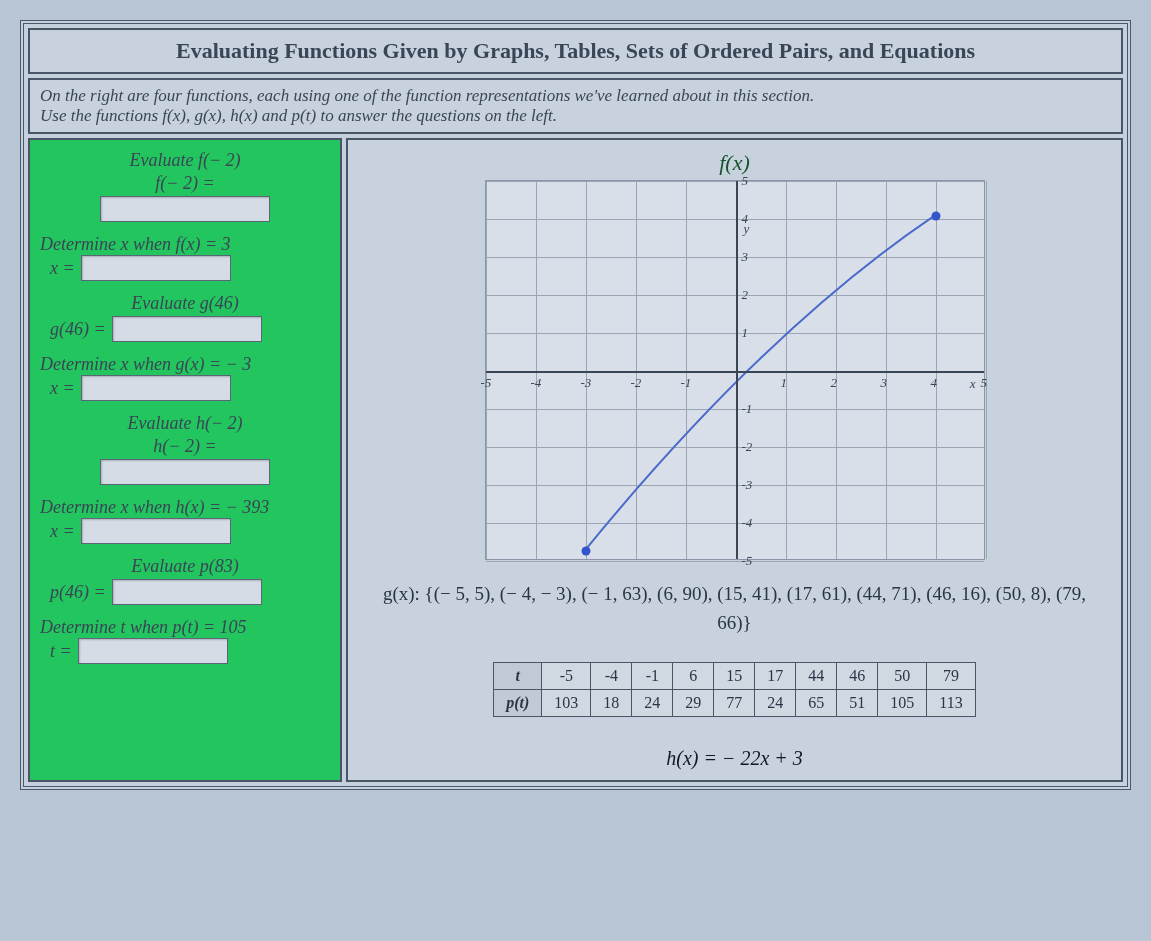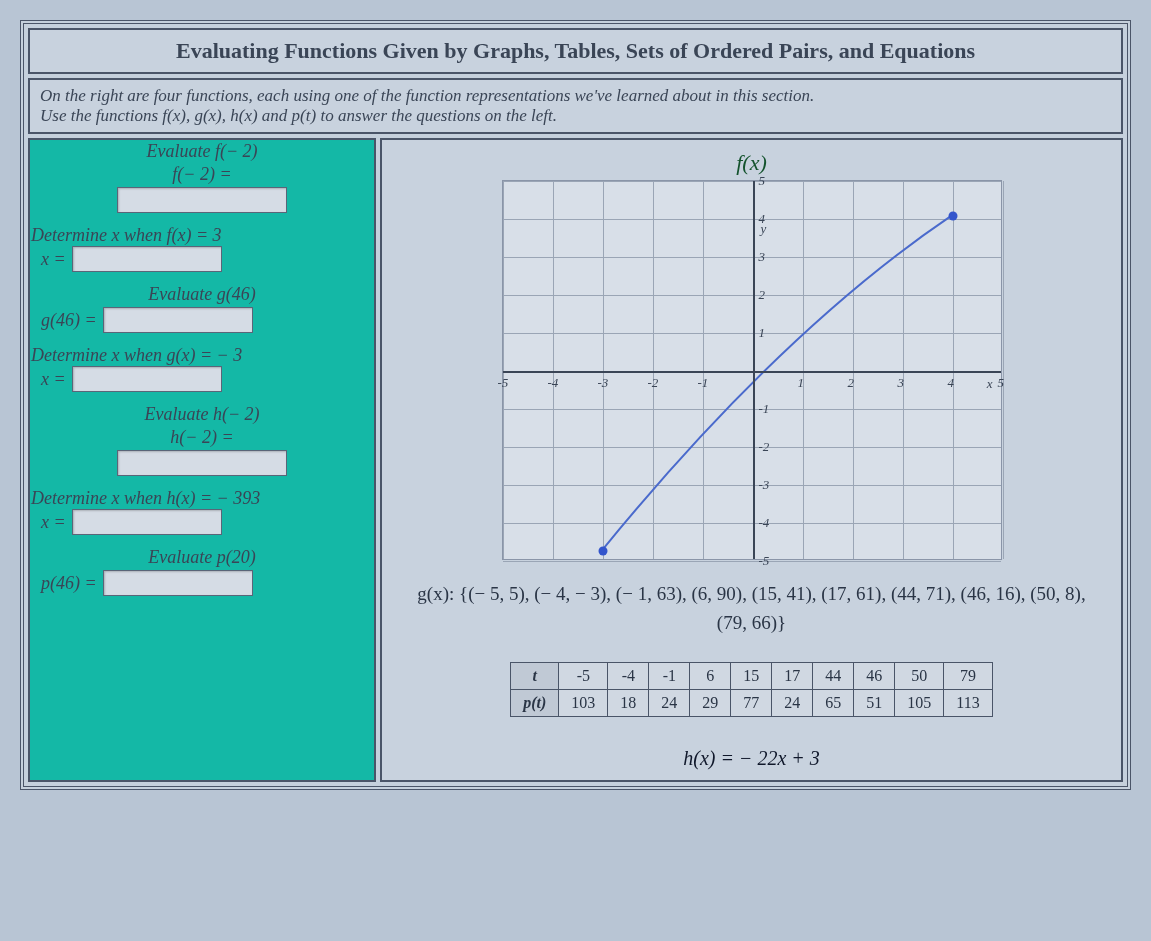--- a/index.html
+++ b/index.html
@@ -31,24 +31,24 @@
   font-size: 17px;
   font-style: italic;
   color: #3a4556;
   border: 2px solid #4a5568;
   margin-bottom: 4px;
   background: #c8d2de;
 }
 .intro-row .fn { font-style: italic; }
 .main-row { display: flex; gap: 4px; }
 .left-col {
-  width: 348px;
-  border: 2px solid #4a5568;
-  padding: 1px;
-  background: #14b8a6;
+  width: 314px;
+  border: 2px solid #4a5568;
+  padding: 10px;
+  background: #22c55e;
 }
 .right-col {
   flex: 1;
   border: 2px solid #4a5568;
   padding: 10px;
   background: #c8d2de;
   display: flex;
   flex-direction: column;
   align-items: center;
 }
@@ -166,27 +166,34 @@
 
       <div class="q-block">
         <div class="math">Determine x when h(x) = − 393</div>
         <div class="q-line">
             <span class="math">x =</span>
             <span class="ans sm"></span>
           </div>
       </div>
 
       <div class="q-block">
-        <div class="q-title math">Evaluate p(20)</div>
+        <div class="q-title math">Evaluate p(83)</div>
         <div class="q-line">
             <span class="math">p(46) =</span>
             <span class="ans sm"></span>
           </div>
       </div>
 
+      <div class="q-block">
+        <div class="math">Determine t when p(t) = 105</div>
+        <div class="q-line">
+            <span class="math">t =</span>
+            <span class="ans sm"></span>
+          </div>
+      </div>
 
     </div>
 
     <div class="right-col">
       <div class="graph-title">f(x)</div>
       <div class="graph">
         <div id="graph-inner">
             <div class="grid-line" style="left:0px;top:0;bottom:0;width:1px"></div>
             <div class="grid-line" style="top:380px;left:0;right:0;height:1px"></div>
             <div class="grid-line" style="left:50px;top:0;bottom:0;width:1px"></div>

